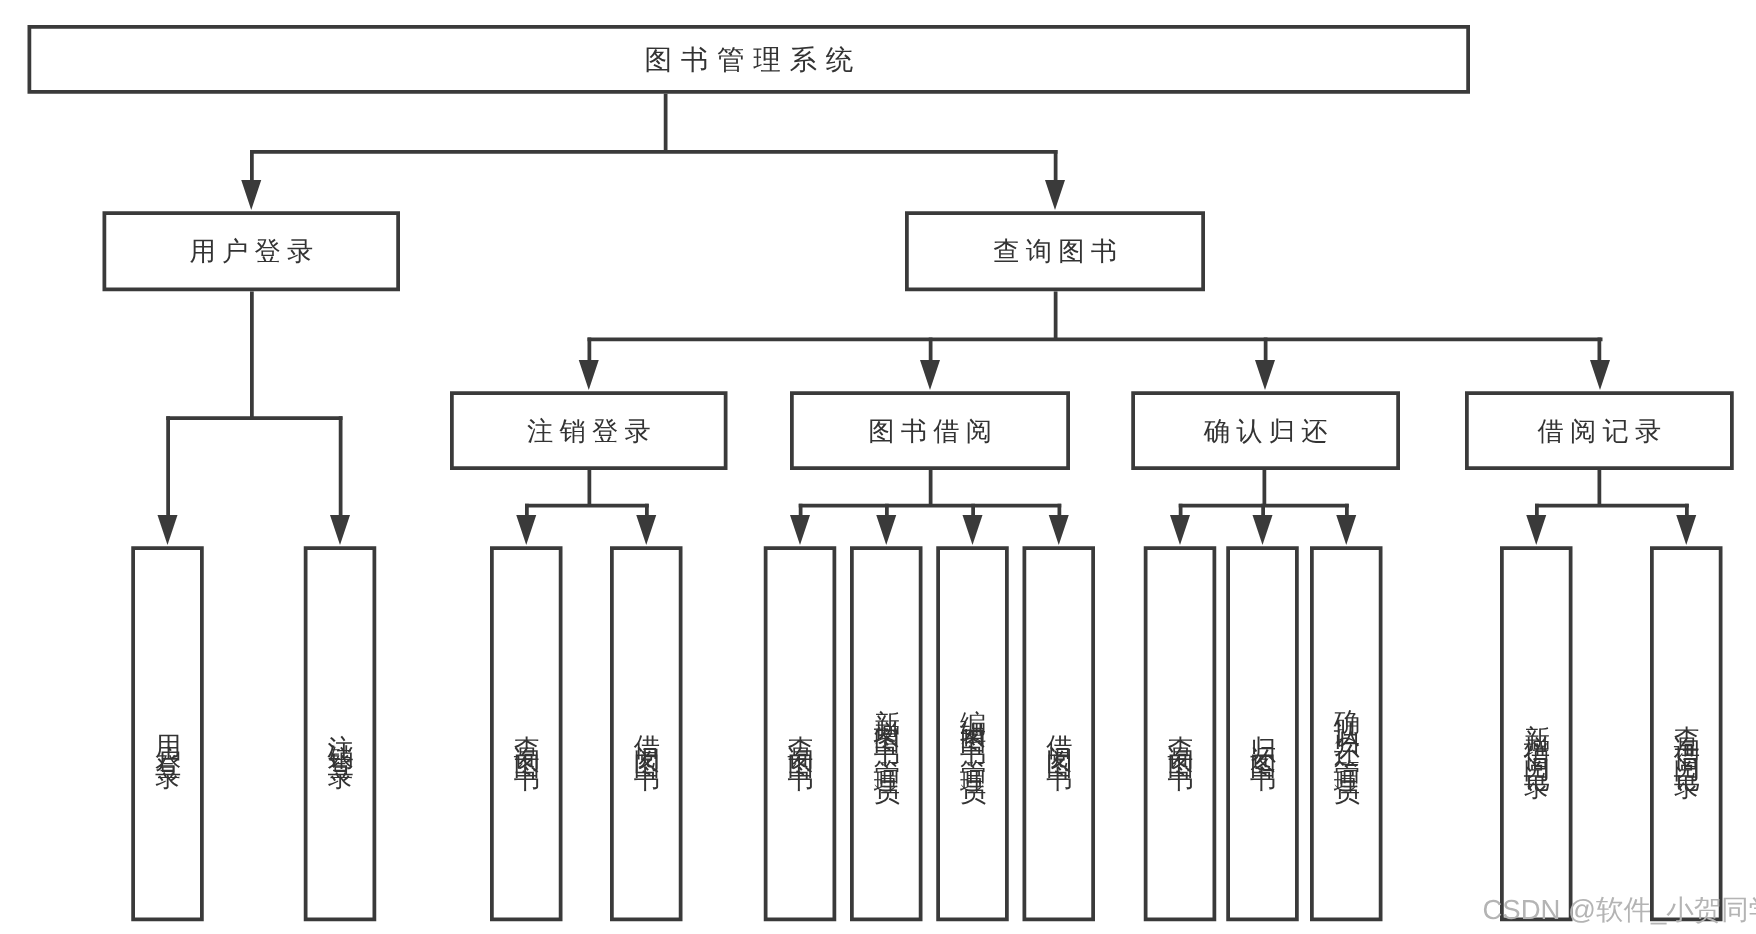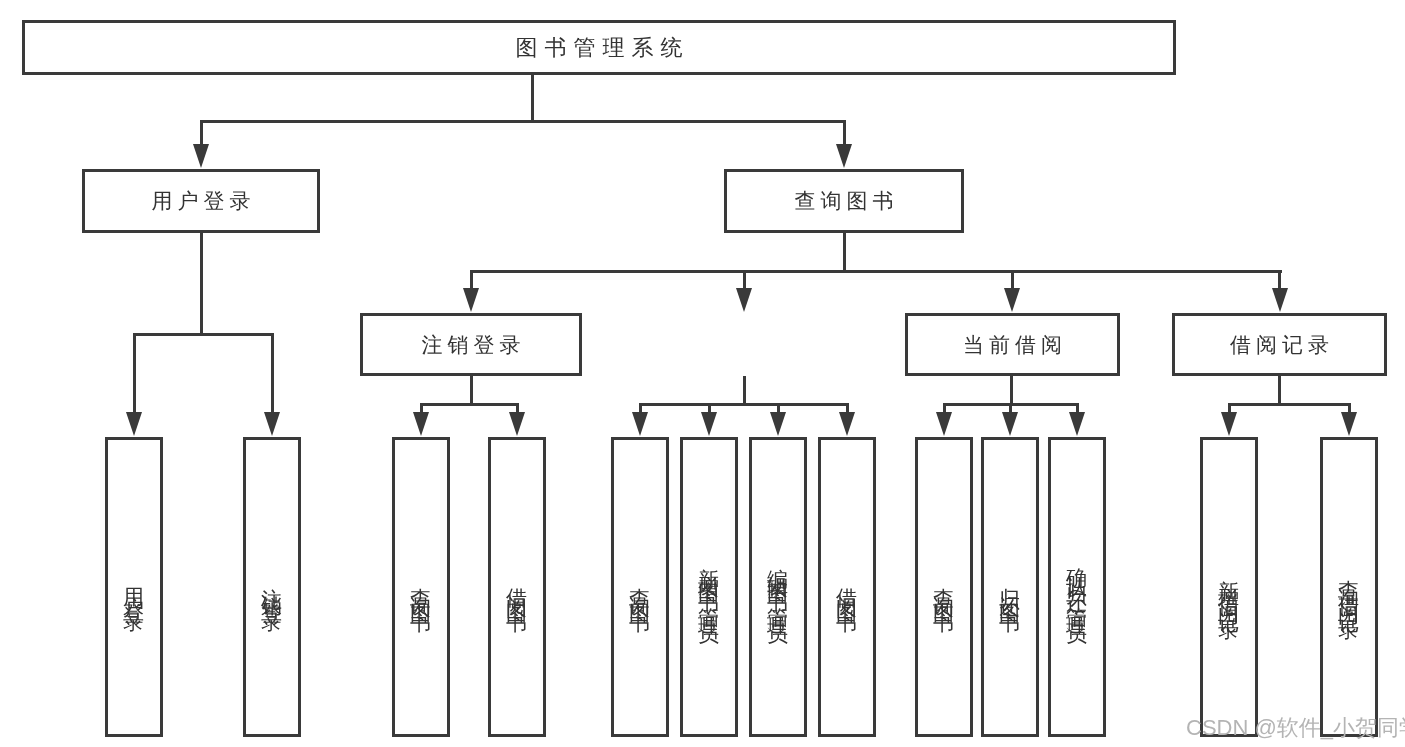--- a/index.html
+++ b/index.html
@@ -84,23 +84,26 @@
   </div>
 
   <div class="box" style="left:724px; top:169px; width:240px; height:64px;">
     <span class="hlabel">查询图书</span>
   </div>
 
   <div class="box" style="left:360px; top:313px; width:222px; height:63px;">
     <span class="hlabel">注销登录</span>
   </div>
 
+  <div class="box" style="left:632px; top:313px; width:224px; height:63px;">
+    <span class="hlabel">图书借阅</span>
+  </div>
 
   <div class="box" style="left:905px; top:313px; width:215px; height:63px;">
-    <span class="hlabel">当前借阅</span>
+    <span class="hlabel">确认归还</span>
   </div>
 
   <div class="box" style="left:1172px; top:313px; width:215px; height:63px;">
     <span class="hlabel">借阅记录</span>
   </div>
 
   <div class="box" style="left:105px; top:437px; width:58px; height:300px;">
     <span class="vlabel">用户登录</span>
   </div>
 

